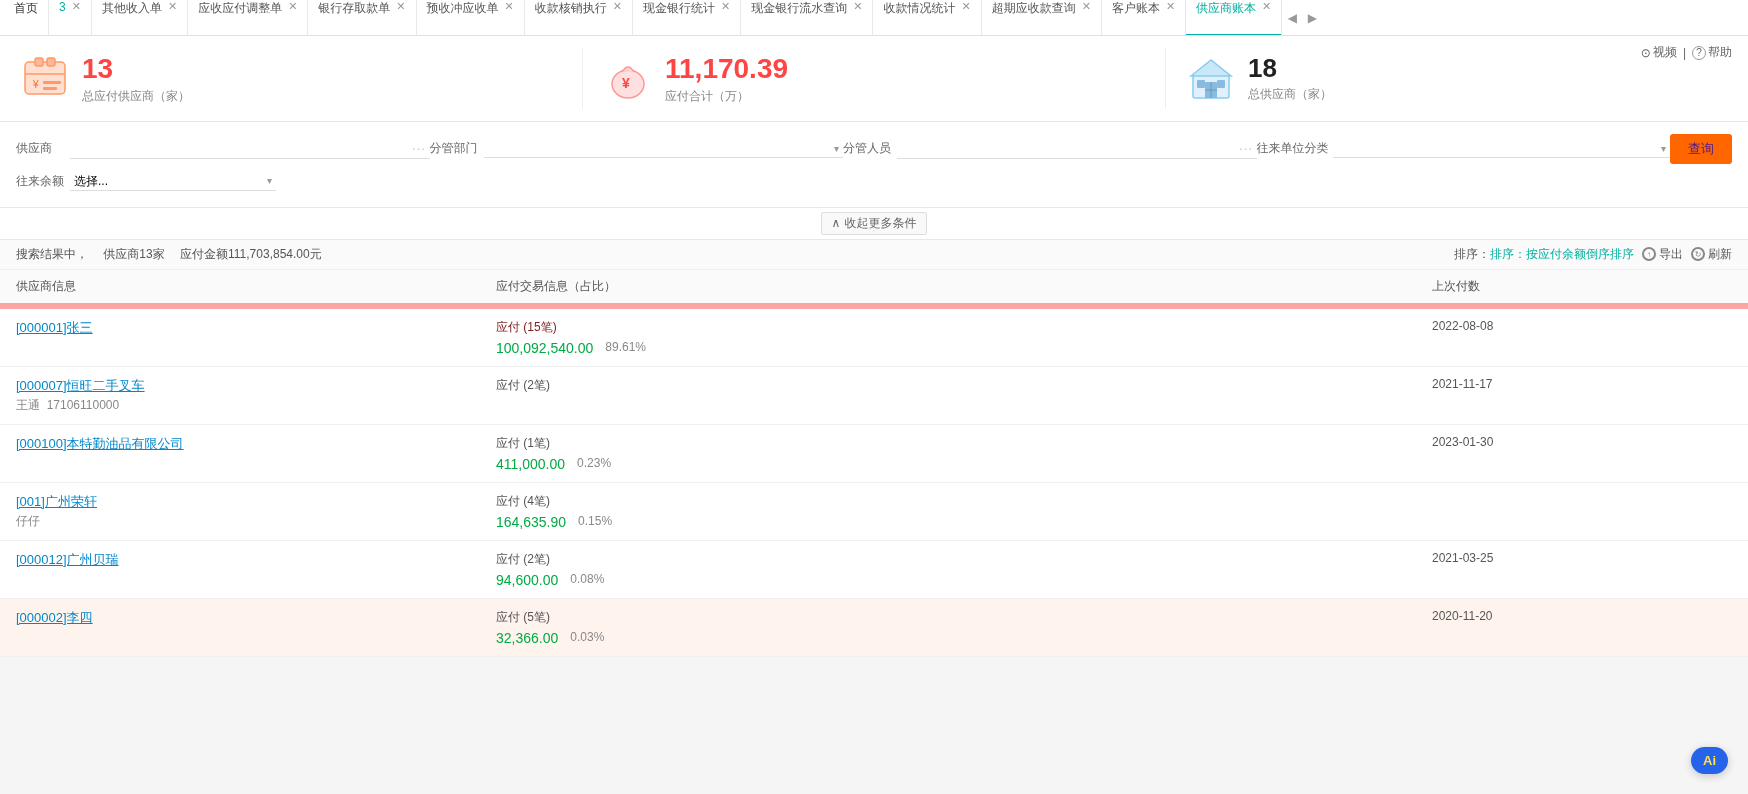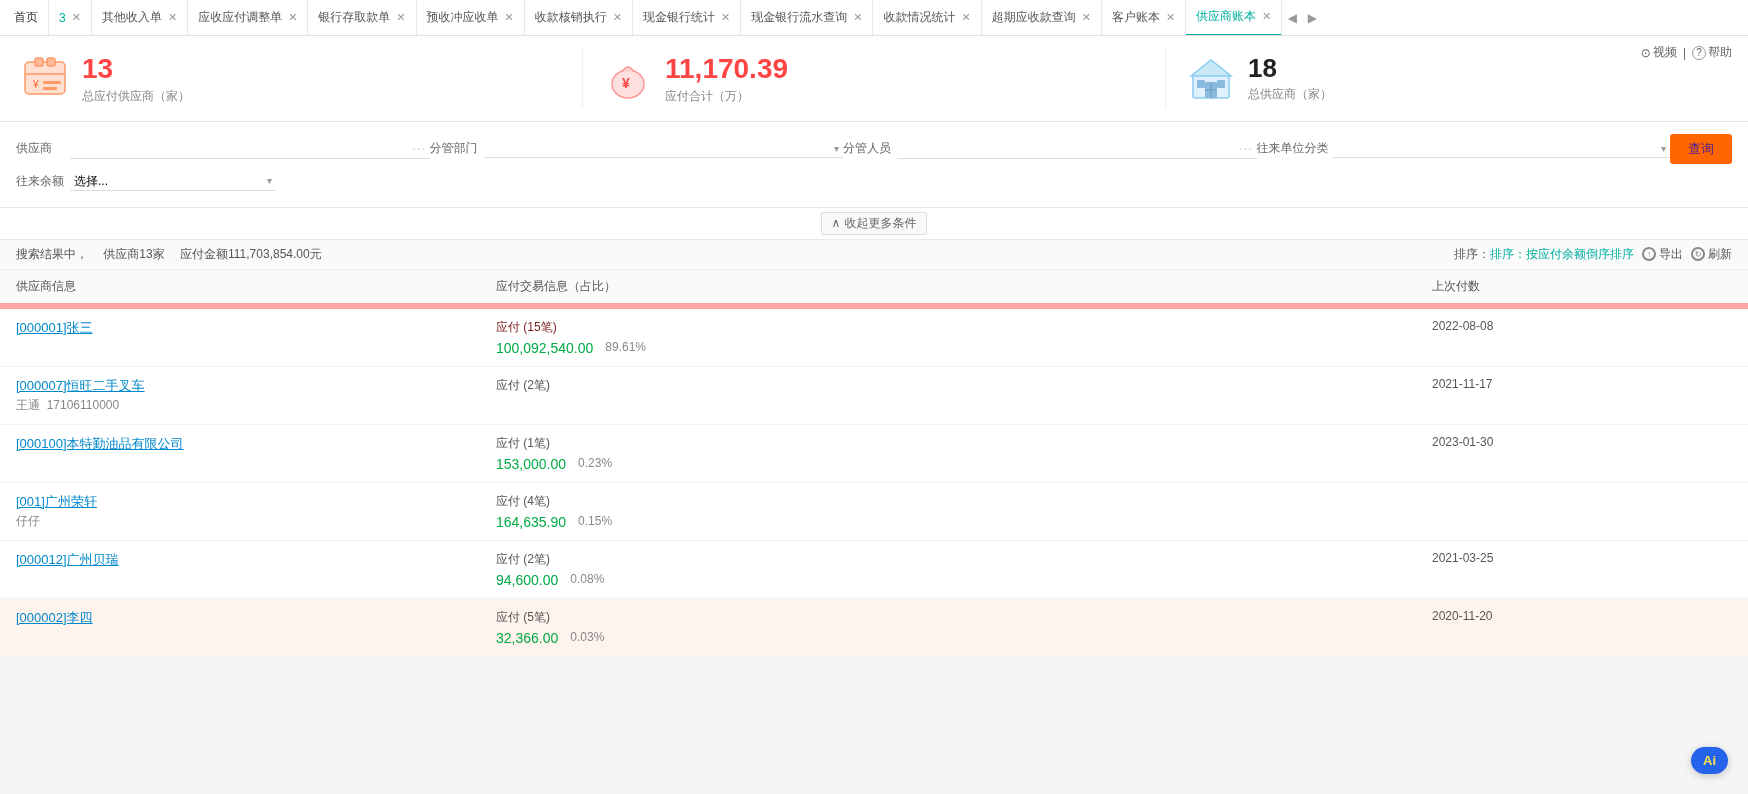--- a/index.html
+++ b/index.html
@@ -10,21 +10,20 @@
       display: flex;
       align-items: center;
       background: #fff;
       border-bottom: 1px solid #e0e0e0;
       height: 36px;
       padding: 0 4px;
       overflow: hidden;
     }
     .nav-tab {
       display: flex;
-      align-items: center;
       padding: 0 10px;
       height: 36px;
       border-right: 1px solid #e8e8e8;
       white-space: nowrap;
       cursor: pointer;
       font-size: 12px;
       color: #555;
       flex-shrink: 0;
     }
     .nav-tab:first-child { color: #333; }
@@ -496,21 +495,21 @@
 
   <div class="table-row">
     <div>
       <span class="supplier-name">[000100]本特勤油品有限公司</span>
     </div>
     <div>
       <div>
         <span style="color:#555;">应付 (1笔)</span>
       </div>
       <div class="payable-row">
-        <span class="payable-amount">153,000.00</span>
+        <span class="payable-amount">411,000.00</span>
         <span class="payable-percent">0.23%</span>
       </div>
     </div>
     <div>
       <span class="last-payment">2023-01-30</span>
     </div>
   </div>
 
   <div class="table-row">
     <div>

